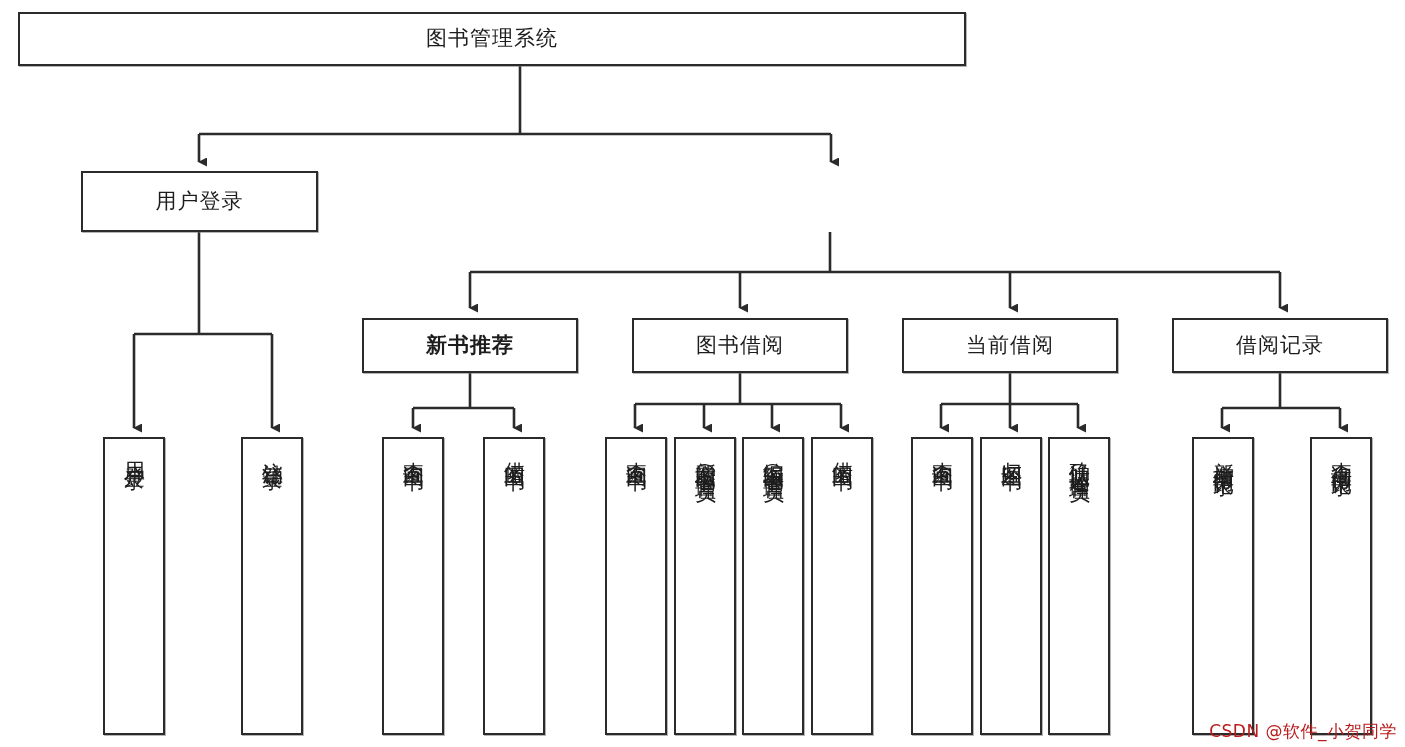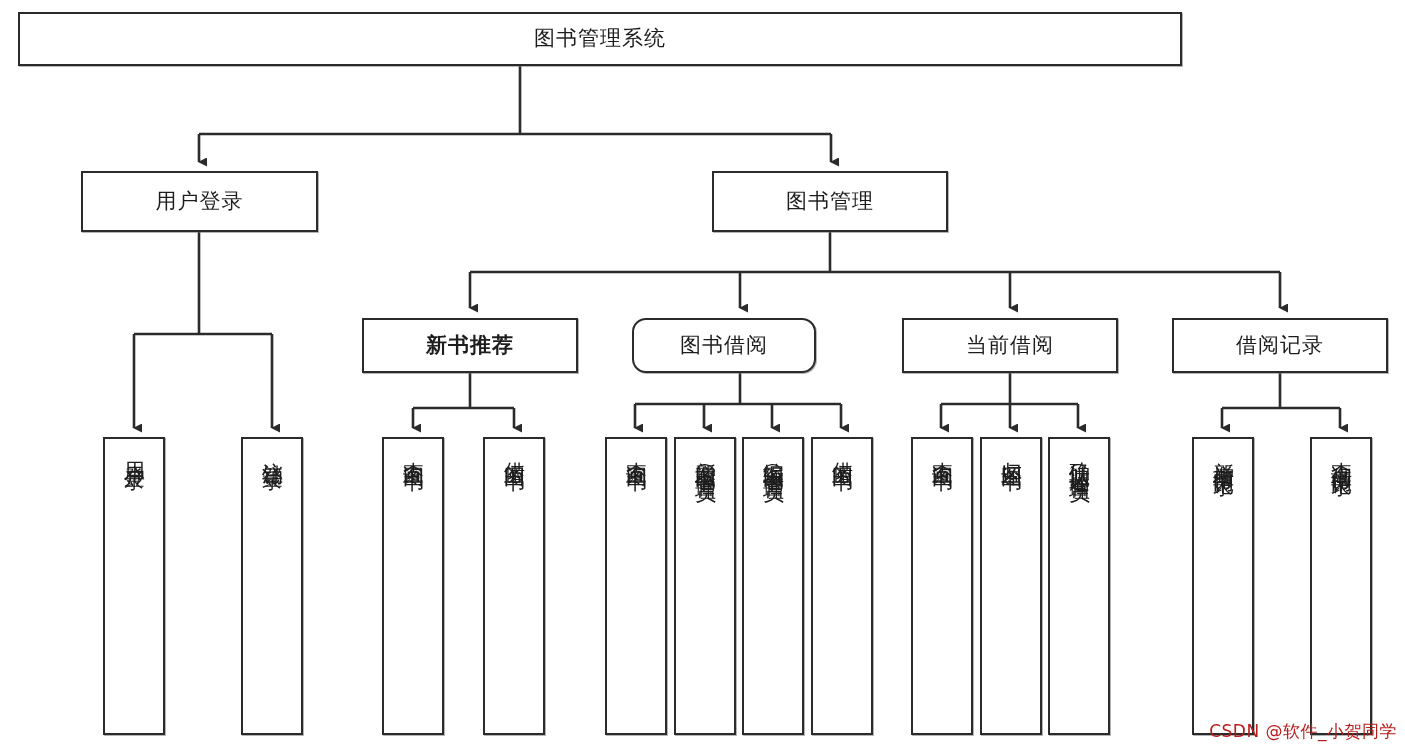--- a/index.html
+++ b/index.html
@@ -115,35 +115,32 @@
       <path d="M1010,404 L1010,428" marker-end="url(#arrowhead)"></path>
       <path d="M1078,404 L1078,428" marker-end="url(#arrowhead)"></path>
 
       <path d="M1280,373 L1280,408"></path>
       <path d="M1222,408 L1340,408"></path>
       <path d="M1222,408 L1222,428" marker-end="url(#arrowhead)"></path>
       <path d="M1340,408 L1340,428" marker-end="url(#arrowhead)"></path>
     </g>
   </svg>
 
-  <div class="node horiz" style="left:18px; top:12px; width:1164px; height:54px;">
+  <div class="node horiz" style="left:18px; top:12px; width:948px; height:54px;">
     <span class="node-label">图书管理系统</span>
   </div>
 
   <div class="node horiz" style="left:81px; top:171px; width:237px; height:61px;">
     <span class="node-label">用户登录</span>
   </div>
-  <div class="node horiz" style="left:712px; top:171px; width:236px; height:61px;">
-    <span class="node-label">图书管理</span>
-  </div>
 
   <div class="node horiz" style="left:362px; top:318px; width:216px; height:55px;font-weight:bold;">
     <span class="node-label">新书推荐</span>
   </div>
-  <div class="node horiz" style="left:632px; top:318px; width:184px; height:55px;border-radius:14px;">
+  <div class="node horiz" style="left:632px; top:318px; width:216px; height:55px;">
     <span class="node-label">图书借阅</span>
   </div>
   <div class="node horiz" style="left:902px; top:318px; width:216px; height:55px;">
     <span class="node-label">当前借阅</span>
   </div>
   <div class="node horiz" style="left:1172px; top:318px; width:216px; height:55px;">
     <span class="node-label">借阅记录</span>
   </div>
 
   <div class="node vert" style="left:103px; top:437px; width:62px; height:298px;">

